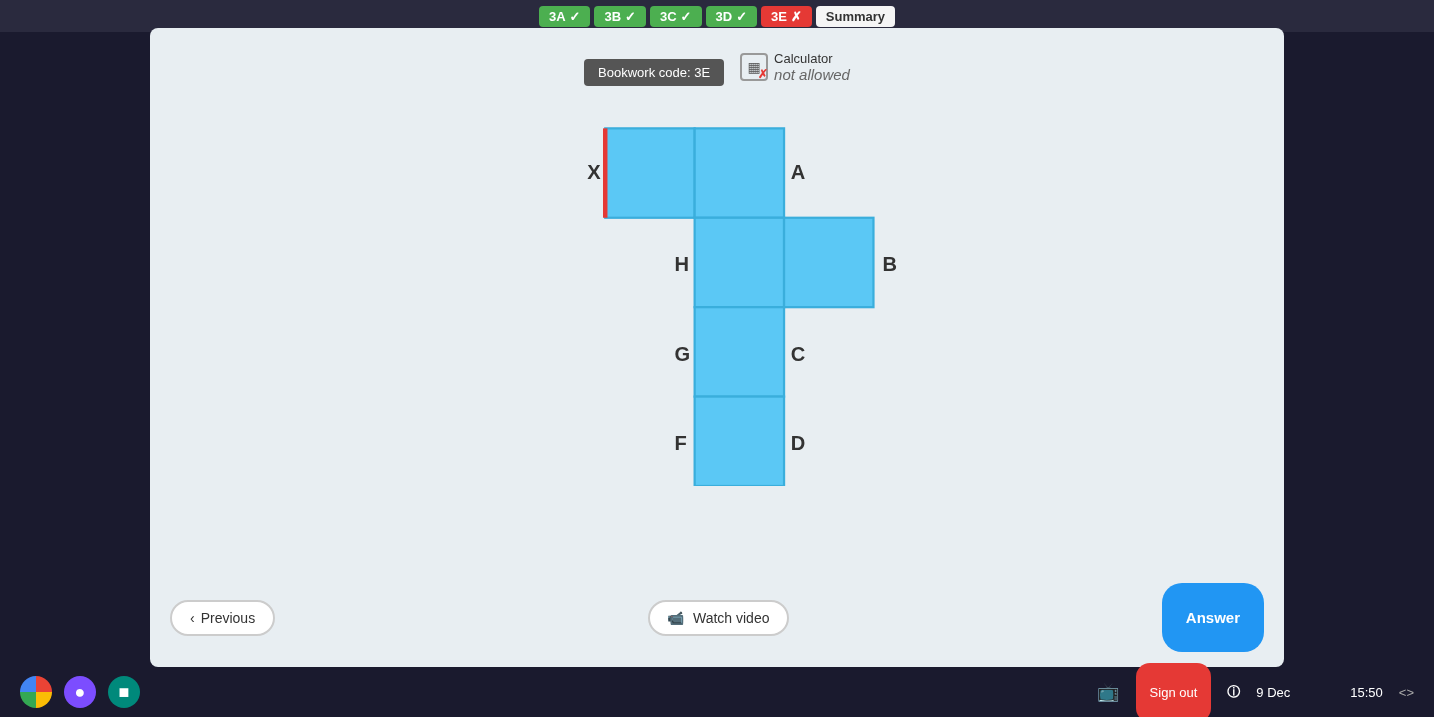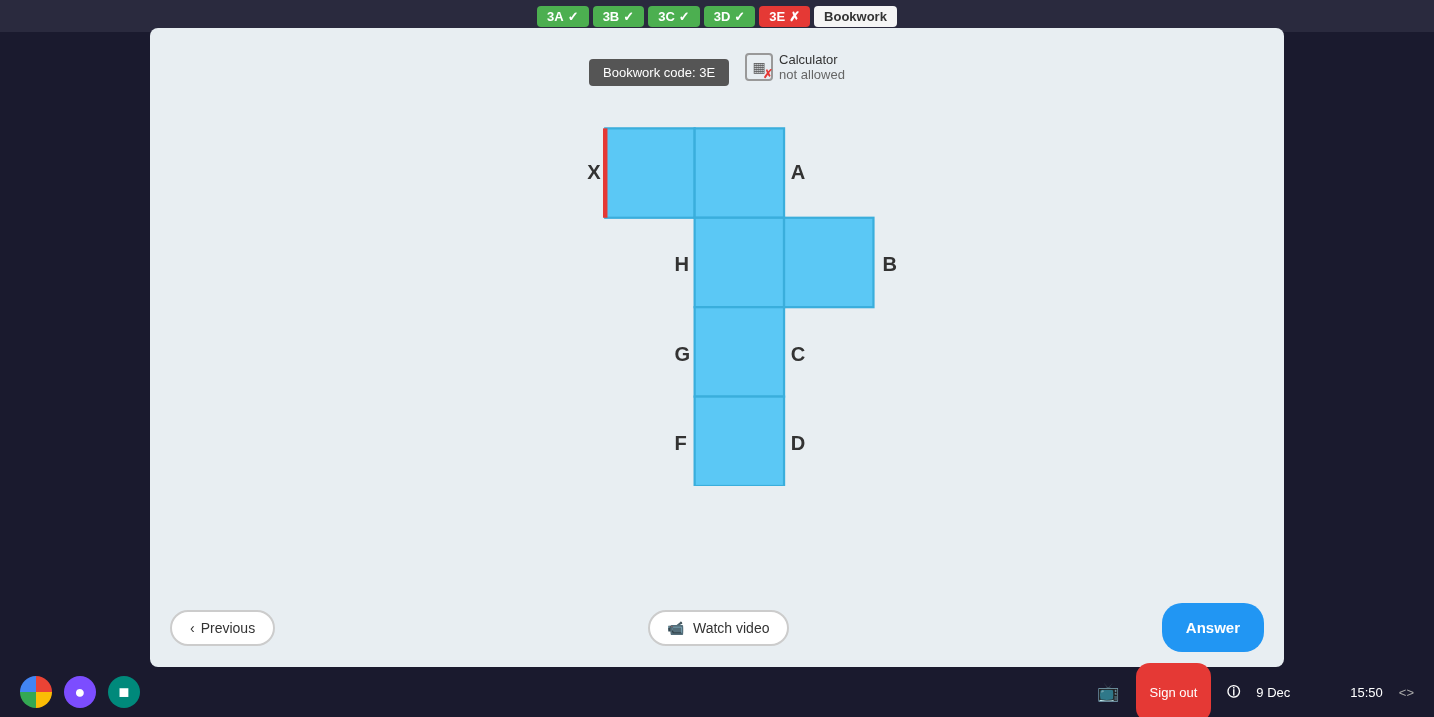--- a/index.html
+++ b/index.html
@@ -168,21 +168,21 @@
     .video-icon {
       color: #555;
       font-size: 14px;
     }
 
     .answer-btn {
       background: #2196f3;
       color: white;
       border: none;
       border-radius: 20px;
-      padding: 16px 24px;
+      padding: 26px 24px;
       font-size: 15px;
       font-weight: bold;
       cursor: pointer;
     }
 
     
     .taskbar {
       position: absolute;
       bottom: 0;
       left: 0;
@@ -256,38 +256,38 @@
   </div>
   <div class="tab-item tab-green">
     <span>3D</span>
     <span>✓</span>
   </div>
   <div class="tab-item tab-red">
     <span>3E</span>
     <span>✗</span>
   </div>
   <div class="tab-item tab-summary">
-    <span>Bookwork</span>
+    <span>Summary</span>
   </div>
 </div>
 
 <div class="main-content">
 
   <div class="info-row">
     <div class="bookwork-badge">
       <span>Bookwork code: 3E</span>
     </div>
     <div class="calculator-info">
       <div class="calc-icon">
         ▦
         <span class="x-mark">✗</span>
       </div>
       <div>
         <div>Calculator</div>
-        <div style="font-size:13px;color:#666;">not allowed</div>
+        <div style="font-size:15px;color:#666;font-style:italic;">not allowed</div>
       </div>
     </div>
   </div>
 
 
   <div class="net-container">
     <svg class="net-svg" viewBox="0 0 320 340">
 
       <rect x="60" y="20" width="80" height="80" fill="#5bc8f5" stroke="#3aaedc" stroke-width="2"></rect>
 

